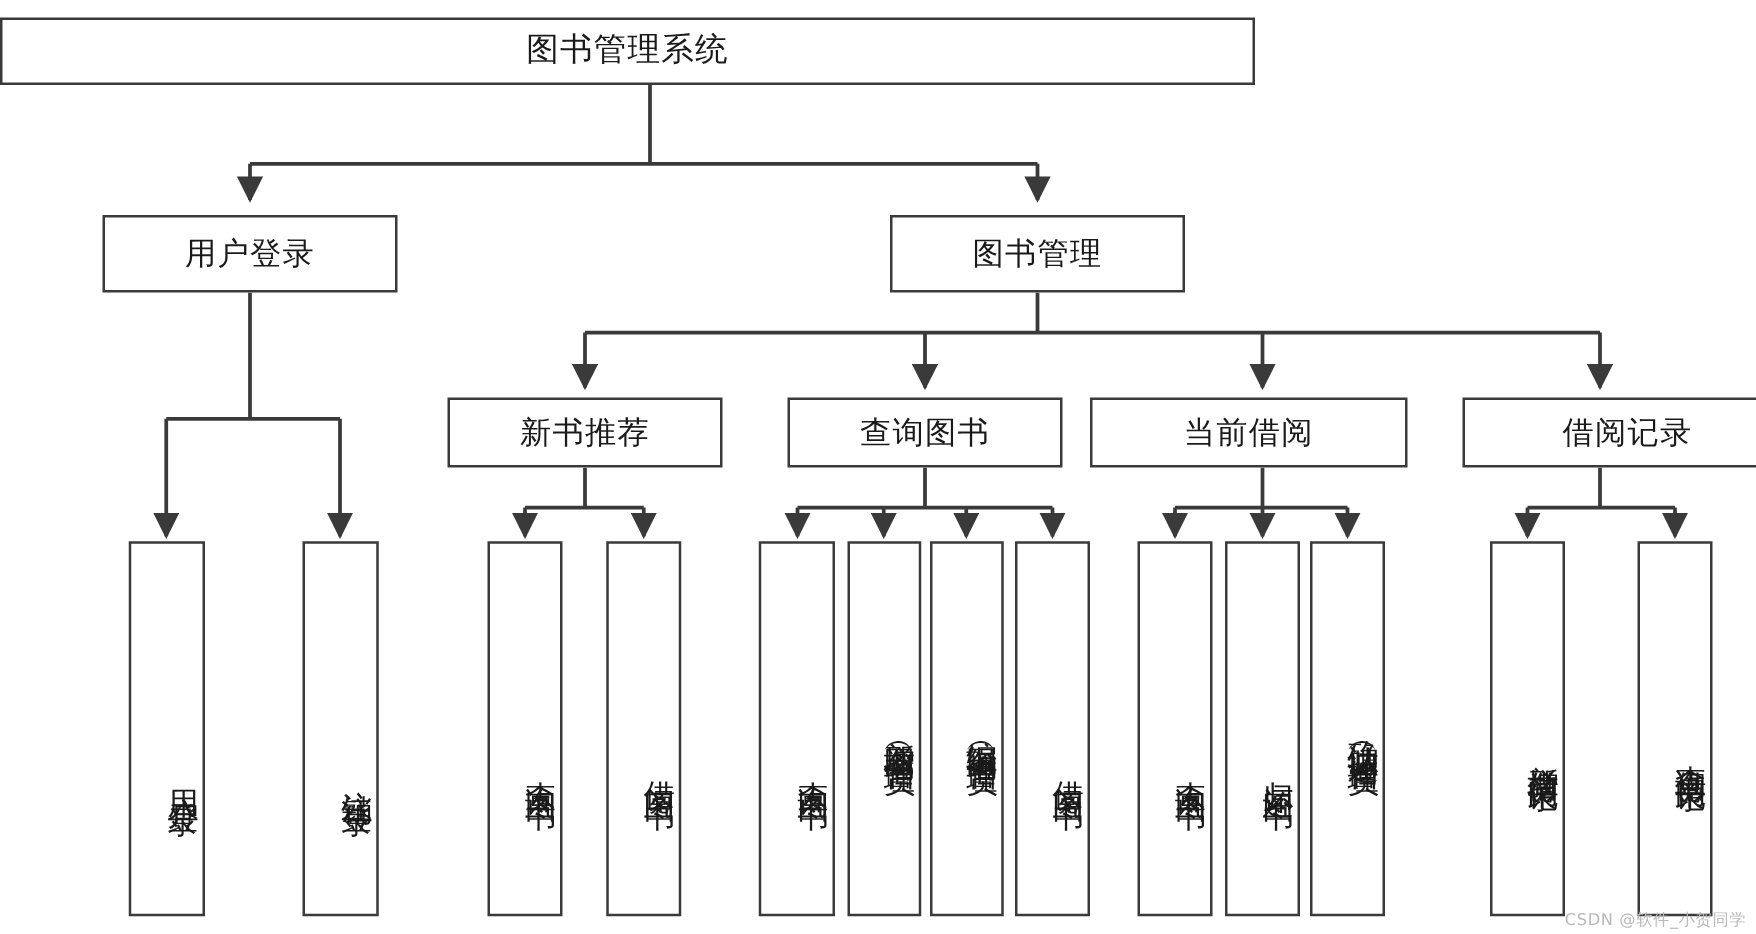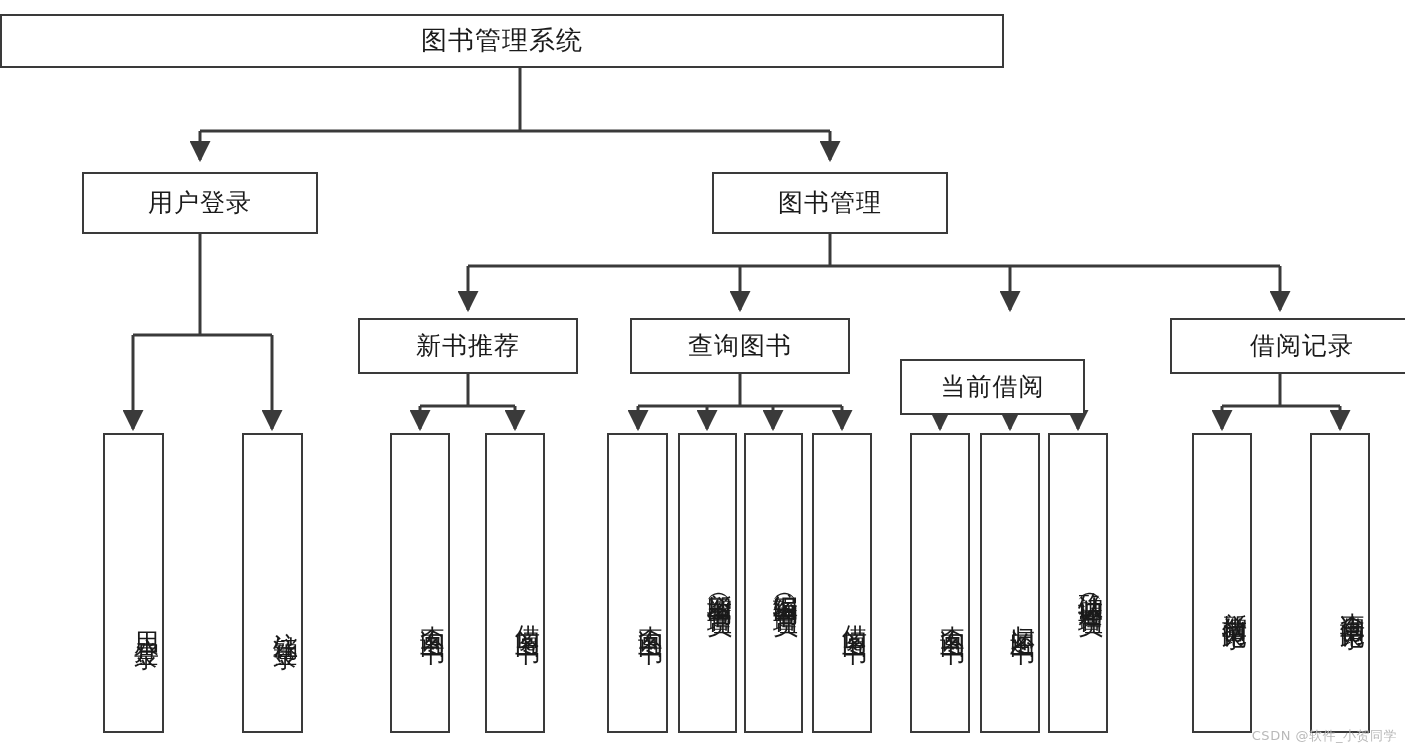--- a/index.html
+++ b/index.html
@@ -124,21 +124,21 @@
     </g>
   </svg>
 
   <div class="node horiz root" style="left:0; top:14px; width:1004px; height:54px;">图书管理系统</div>
 
   <div class="node horiz" style="left:82px; top:172px; width:236px; height:62px;">用户登录</div>
   <div class="node horiz" style="left:358px; top:318px; width:220px; height:56px;">新书推荐</div>
 
   <div class="node horiz" style="left:712px; top:172px; width:236px; height:62px;">图书管理</div>
   <div class="node horiz" style="left:630px; top:318px; width:220px; height:56px;">查询图书</div>
-  <div class="node horiz" style="left:900px; top:318px; width:185px; height:56px;margin-top:41px;">当前借阅</div>
+  <div class="node horiz" style="left:872px; top:318px; width:254px; height:56px;">当前借阅</div>
   <div class="node horiz" style="left:1170px; top:318px; width:264px; height:56px;">借阅记录</div>
 
   <div class="node vert" style="left:103px; top:433px; width:61px; height:300px; padding-top:78px;">用户登录</div>
   <div class="node vert" style="left:242px; top:433px; width:61px; height:300px; padding-top:78px;">注销登录</div>
 
   <div class="node vert" style="left:390px; top:433px; width:60px; height:300px; padding-top:64px;">查询图书</div>
   <div class="node vert" style="left:485px; top:433px; width:60px; height:300px; padding-top:64px;">借阅图书</div>
 
   <div class="node vert" style="left:607px; top:433px; width:61px; height:300px; padding-top:64px;">查询图书</div>
   <div class="node vert tall" style="left:678px; top:433px; width:59px; height:300px;">新增图书（管理员）</div>

